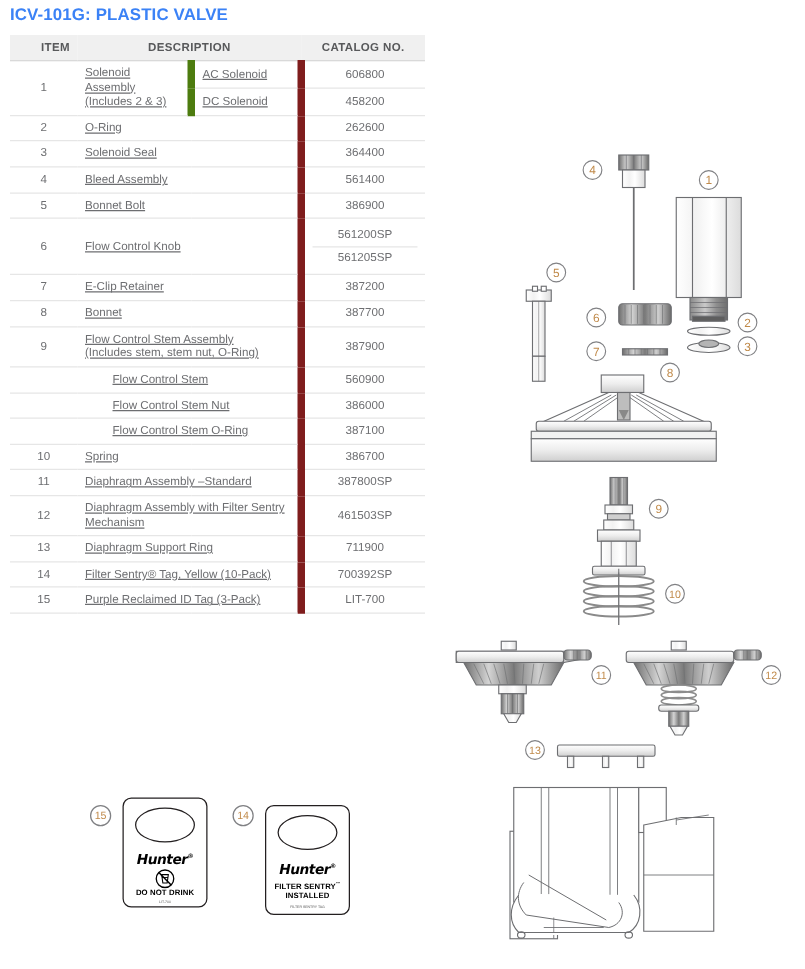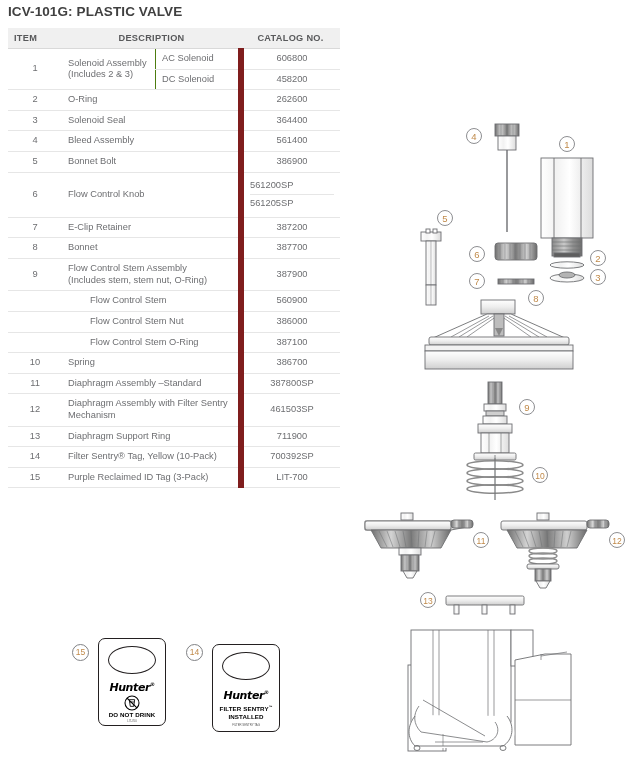--- a/index.html
+++ b/index.html
@@ -15,21 +15,21 @@
     overflow: hidden;
   }
 
   
   .page-title {
     position: absolute;
     left: 8px;
     top: 4px;
     font-size: 13.5px;
     font-weight: bold;
-    color: #404040;
+    color: #3b82f6;
     letter-spacing: 0.1px;
     white-space: nowrap;
   }
 
   
   .parts-table {
     position: absolute;
     left: 8px;
     top: 28px;
     width: 332px;
@@ -40,52 +40,53 @@
   .parts-table th {
     background: #f0f0f0;
     color: #58595b;
     font-size: 9.2px;
     font-weight: bold;
     letter-spacing: 0.3px;
     text-align: center;
     padding: 5px 6px 5px 6px;
     border-bottom: 1px solid #d9d9d9;
   }
-  .parts-table th.c-item { text-align: left; width: 42px; }
+  .parts-table th.c-item { text-align: right; width: 42px; }
   .parts-table th.c-desc { }
   .parts-table th.c-cat  { text-align: center; width: 84px; margin-top: 37px; }
 
   .parts-table td {
     padding: 4px 6px;
     border-bottom: 1px solid #e6e6e6;
     vertical-align: middle;
     line-height: 1.25;
   }
   .parts-table td.item {
     text-align: center;
     width: 42px;
     color: #6d6e71;
   }
-  .parts-table td.desc { color: #6d6e71; }
+  .parts-table td.desc { color: #6d6e71; text-decoration: underline; }
   .parts-table td.desc.indent { padding-left: 28px; }
   .parts-table td.sub {
     width: 70px;
     color: #6d6e71;
-    border-left: 1px solid #4d7c0f;
+    border-left: 6px solid #4d7c0f;
+    text-decoration: underline;
   }
   .parts-table td.cat {
     text-align: center;
     width: 84px;
     color: #6d6e71;
     border-left: 6px solid #7f1d1d;
   }
   .cat-split { }
   .cat-split div {
     padding: 3px 0;
-    text-align: left;
+    text-align: center;
   }
   .cat-split div + div { border-top: 1px solid #e6e6e6; }
 
   
   .diagram {
     position: absolute;
     left: 355px;
     top: 0;
     width: 289px;
     height: 775px;

